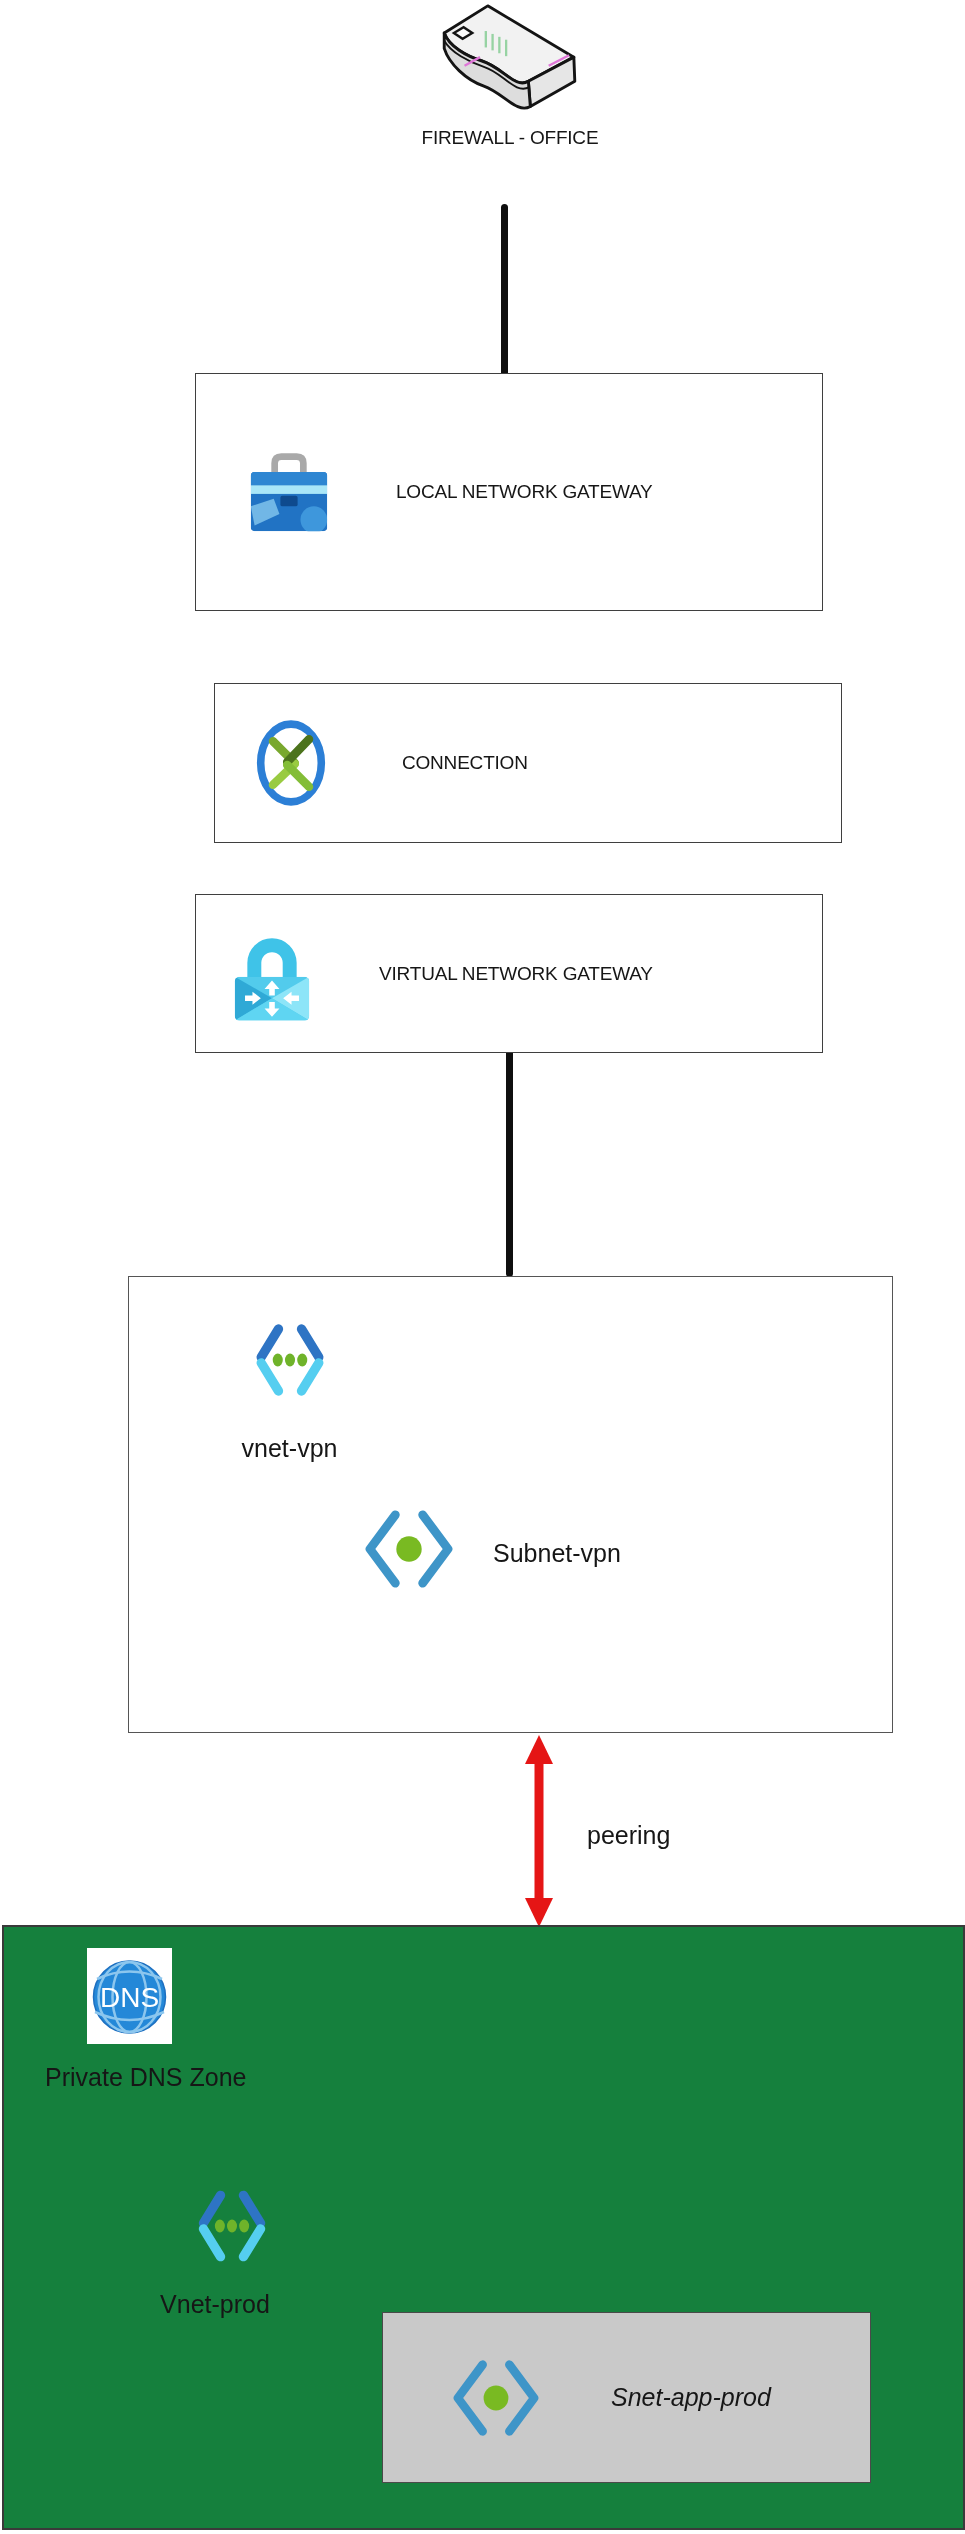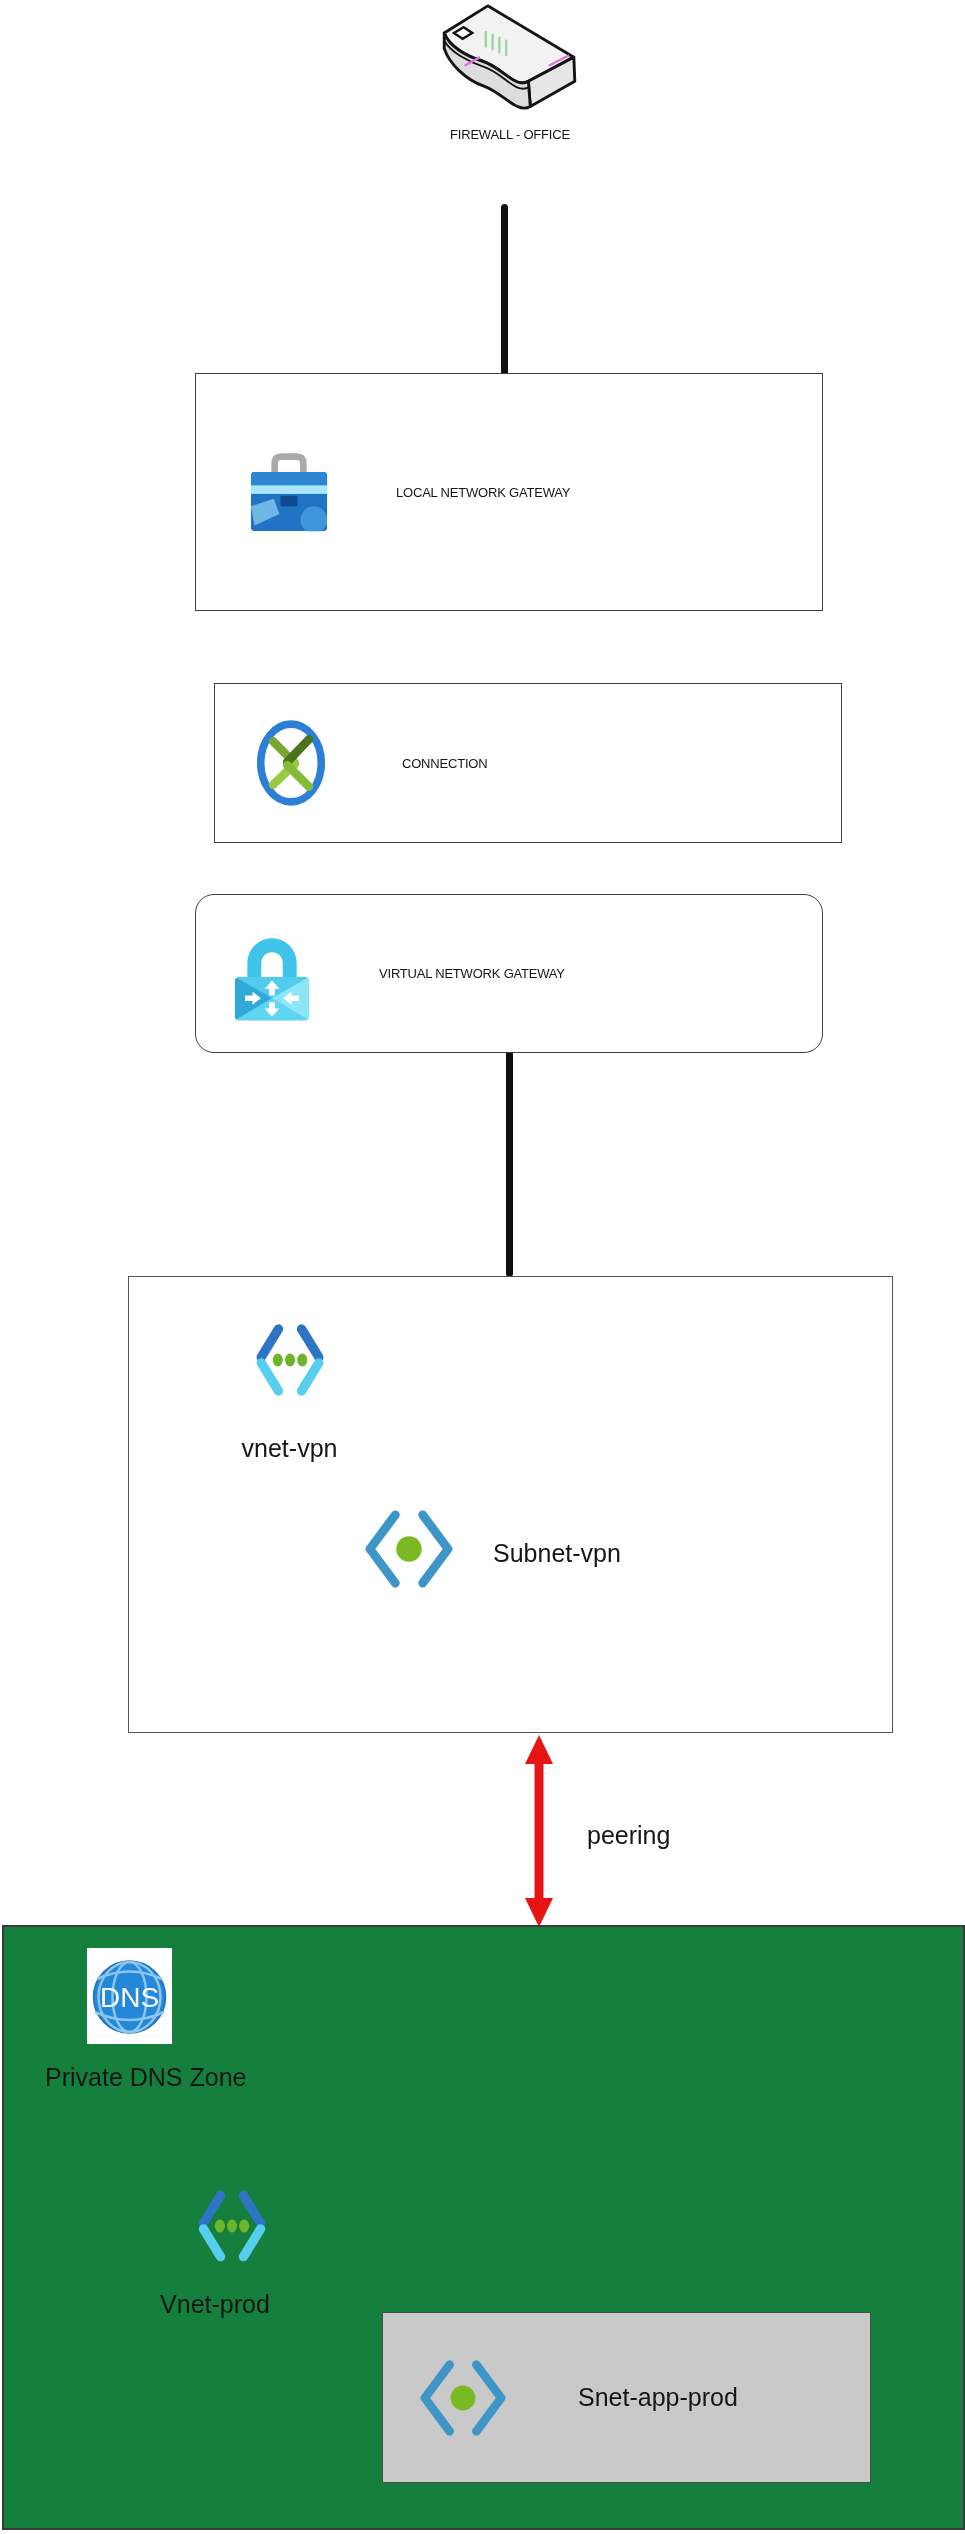--- a/index.html
+++ b/index.html
@@ -5,21 +5,21 @@
   html,body{margin:0;padding:0;background:#ffffff;}
   .canvas{
     position:relative;width:965px;height:2534px;background:#ffffff;
     font-family:"Liberation Sans",sans-serif;color:#161616;overflow:hidden;
   }
   .abs{position:absolute;}
   .node-box{
     position:absolute;background:#ffffff;border:1px solid #3f3f3f;
     display:flex;align-items:center;box-sizing:border-box;
   }
-  .caps-label{font-size:13px;letter-spacing:-0.2px;white-space:nowrap;}
+  .caps-label{font-size:19px;letter-spacing:-0.2px;white-space:nowrap;}
   .label{font-size:25px;white-space:nowrap;}
   .centered{text-align:center;}
   .connector{
     position:absolute;width:7px;background:#0f0f0f;
   }
   .connector.cap-top{border-radius:4px 4px 0 0;}
   .connector.cap-bottom{border-radius:0 0 4px 4px;}
   .zone{
     position:absolute;left:2px;top:1925px;width:959px;height:601px;
     background:#15803d;border:2px solid #3a3a3a;box-sizing:content-box;
@@ -85,21 +85,21 @@
       <g stroke-linecap="round" stroke-width="9" fill="none">
         <path d="M19,23 L42,46" stroke="#79a82e"></path>
         <path d="M19,69 L42,47" stroke="#99cb41"></path>
         <path d="M57,21 L34,45" stroke="#4c731c"></path>
         <path d="M57,71 L34,48" stroke="#83bd37"></path>
       </g>
     </svg>
     <span class="caps-label">CONNECTION</span>
   </div>
 
-  <div class="node-box" style="left:195px;top:894px;width:628px;height:159px;padding-left:36px;border-radius:19px;">
+  <div class="node-box" style="left:195px;top:894px;width:628px;height:159px;padding-left:36px;">
     <svg width="80" height="102" viewBox="0 0 86 108" style="margin-right:67px;">
       <defs>
           <clipPath id="lockBody">
             <rect x="3" y="57" width="80" height="47" rx="5"></rect>
           </clipPath>
         </defs>
       <path d="M24,64 L24,42 A19,19 0 0 1 62,42 L62,64" fill="none" stroke="#3fc3e8" stroke-width="15"></path>
       <g clip-path="url(#lockBody)">
         <rect x="3" y="57" width="80" height="47" fill="#52cbec"></rect>
         <polygon points="3,57 3,104 43,80" fill="#2fa9d6"></polygon>
@@ -170,21 +170,21 @@
         <path d="M10,60 L34,99" stroke="#55cef0"></path>
         <path d="M66,13 L90,52" stroke="#2e74c4"></path>
         <path d="M90,60 L66,99" stroke="#55cef0"></path>
       </g>
       <ellipse cx="33" cy="56" rx="7" ry="9" fill="#6fb32a"></ellipse>
       <ellipse cx="50" cy="56" rx="7" ry="9" fill="#6fb32a"></ellipse>
       <ellipse cx="67" cy="56" rx="7" ry="9" fill="#6fb32a"></ellipse>
     </svg>
     <div class="abs label centered" style="left:131px;top:363px;width:160px;">Vnet-prod</div>
 
-    <div class="subnet-zone" style="padding-left:32px;">
+    <div class="subnet-zone" style="padding-left:65px;font-style:italic;">
       <svg width="96" height="82" viewBox="0 0 100 86" style="margin-right:67px;">
         <g fill="none" stroke="#3e95c8" stroke-width="9" stroke-linecap="round" stroke-linejoin="round">
           <path d="M36,8 L10,43 L36,78"></path>
           <path d="M64,8 L90,43 L64,78"></path>
         </g>
         <circle cx="50" cy="43" r="13" fill="#79ba22"></circle>
       </svg>
       <span class="label">Snet-app-prod</span>
     </div>
   </div>

